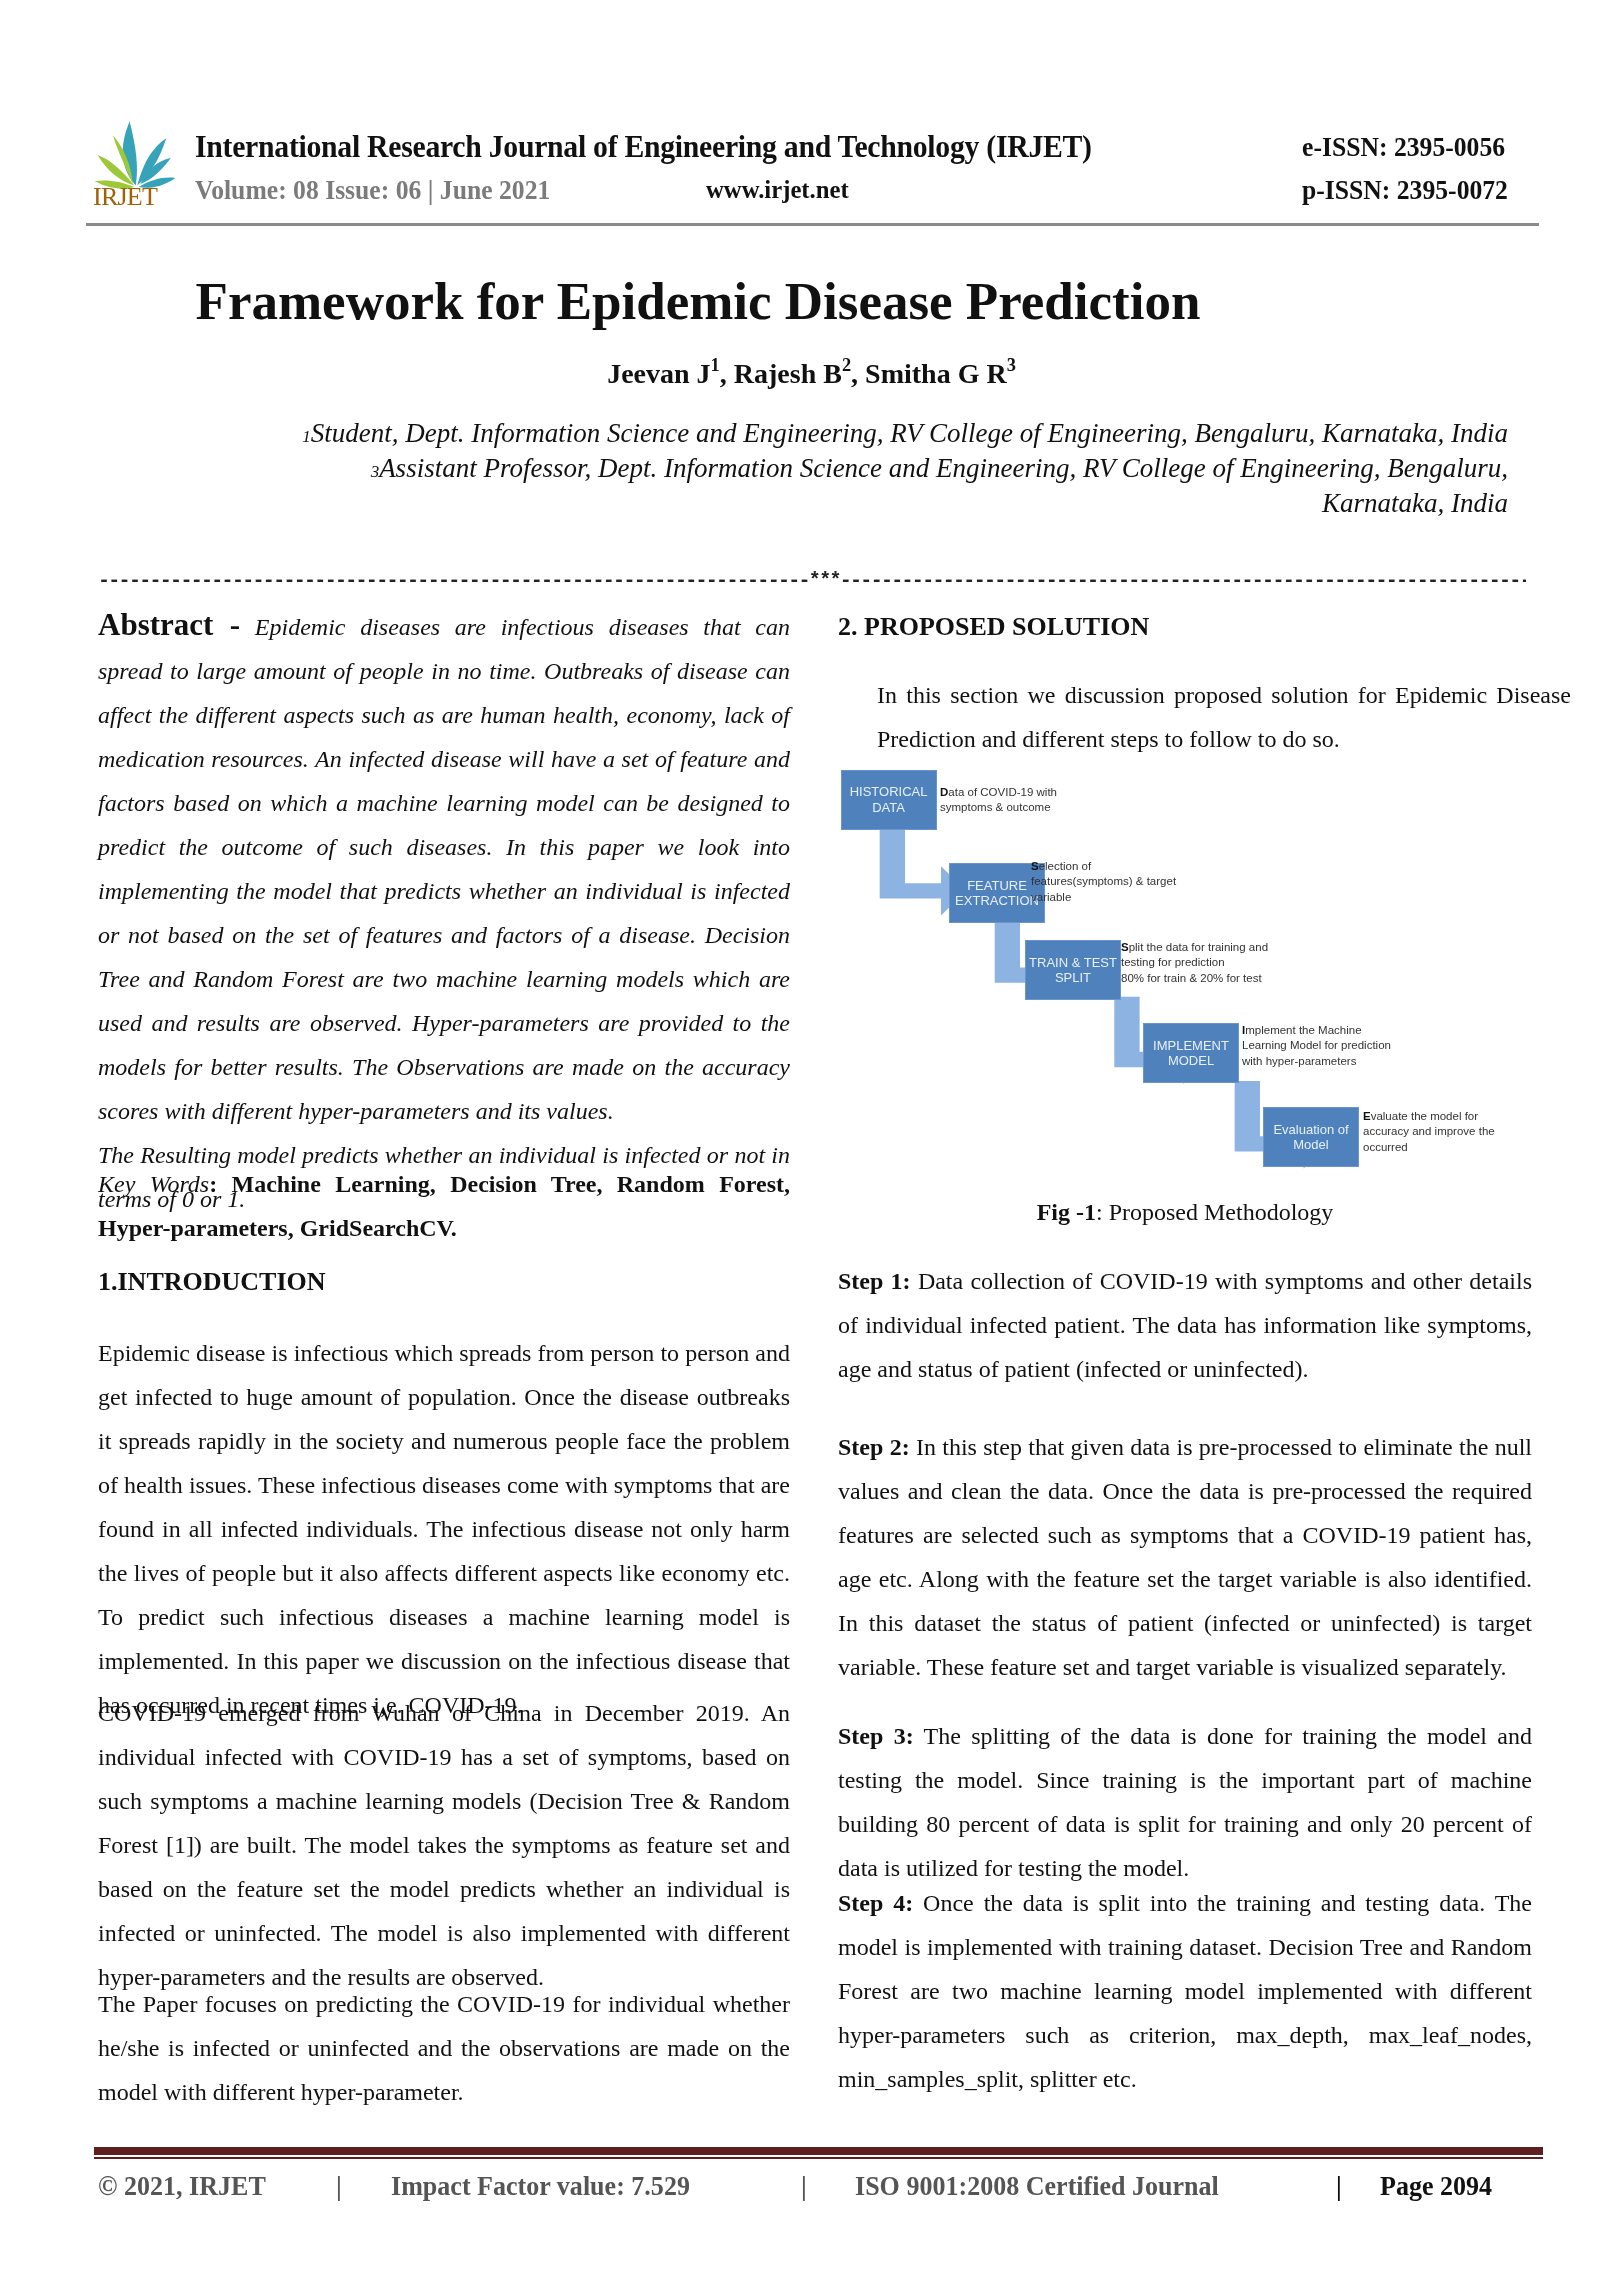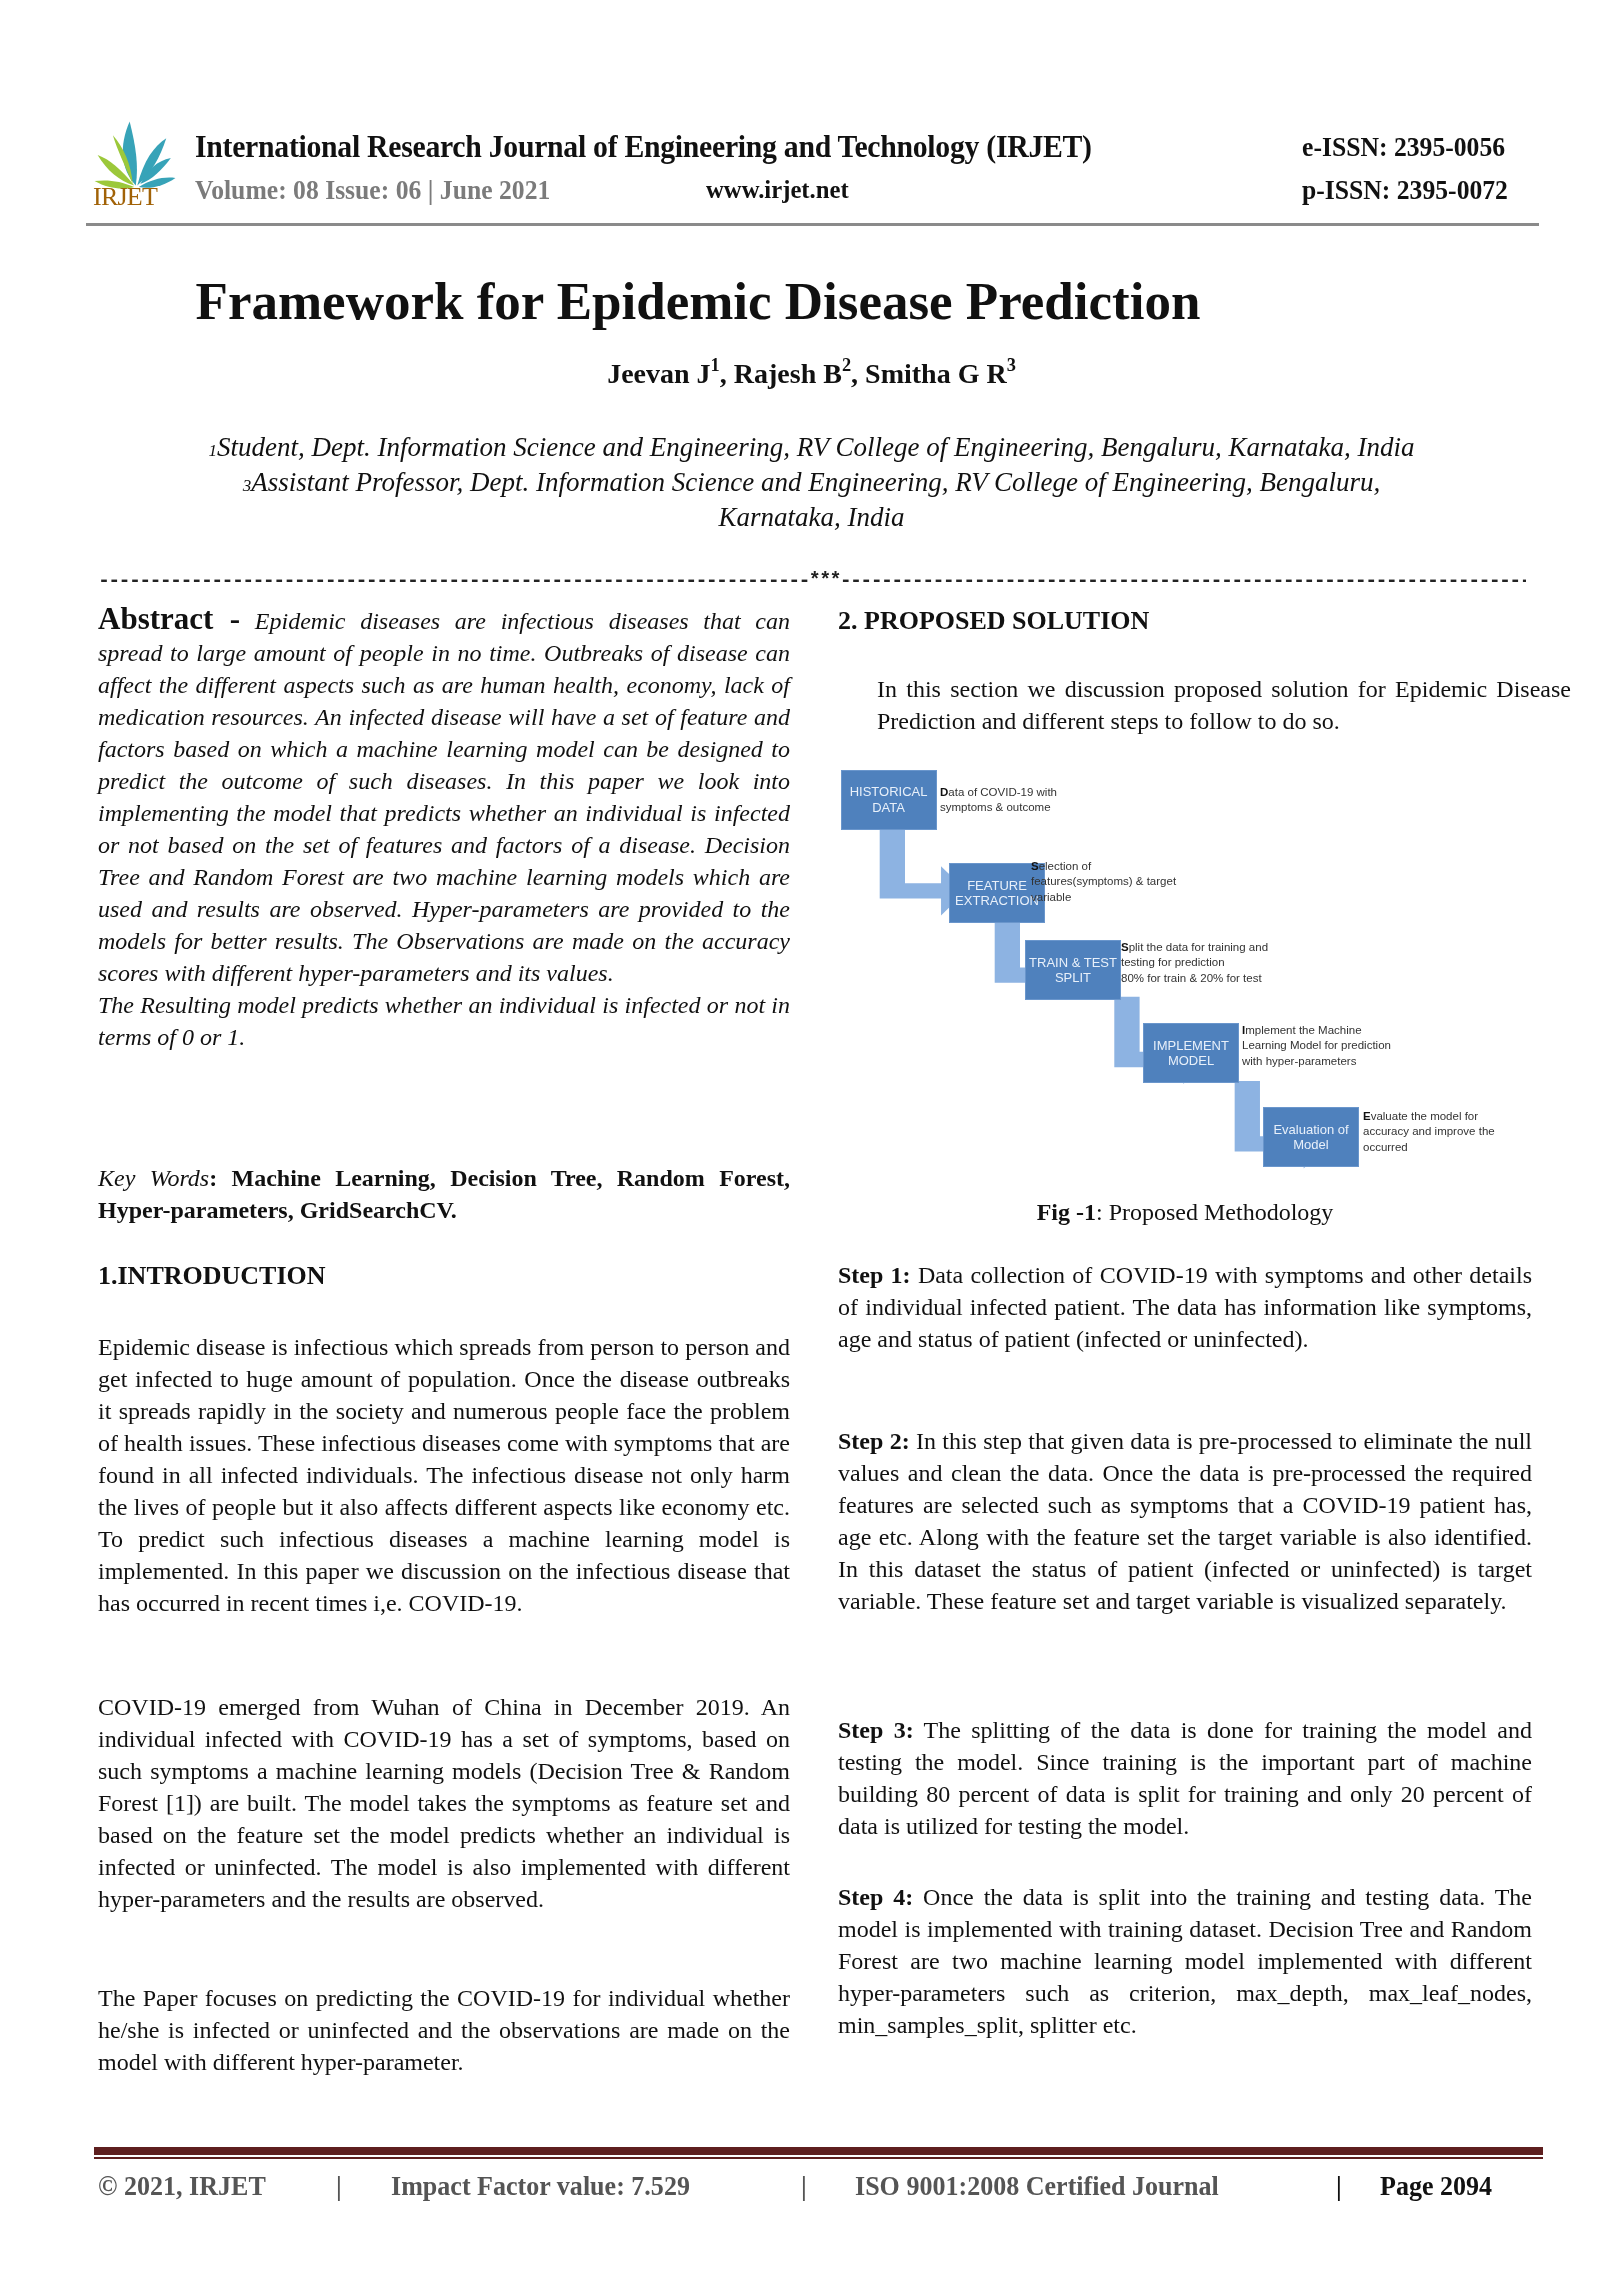--- a/index.html
+++ b/index.html
@@ -11,25 +11,25 @@
   .journal-title { left:195px; top:129px; font-size:31px; font-weight:bold; letter-spacing:-0.3px; transform:scaleX(0.96); transform-origin:left; white-space:nowrap; }
   .volume { left:195px; top:175px; font-size:27px; font-weight:bold; color:#7b7b7b; white-space:nowrap; transform:scaleX(0.95); transform-origin:left; }
   .website { left:706px; top:175px; font-size:26px; font-weight:bold; white-space:nowrap; transform:scaleX(0.95); transform-origin:left; }
   .eissn { left:1302px; top:132px; font-size:27px; font-weight:bold; white-space:nowrap; transform:scaleX(0.95); transform-origin:left; }
   .pissn { left:1302px; top:175px; font-size:27px; font-weight:bold; white-space:nowrap; transform:scaleX(0.95); transform-origin:left; }
   .header-rule { left:86px; top:223px; width:1453px; height:3.1px; background:#8a8a8a; }
   
   .paper-title { left:0; width:1396px; top:271px; text-align:center; font-size:53px; font-weight:bold; }
   .authors { left:0; width:1623px; top:358px; text-align:center; font-size:28px; font-weight:bold; }
   .authors sup { font-size:18.4px; vertical-align:top; position:relative; top:-3.1px; }
-  .affils { left:115px; width:1393px; top:430px; text-align:center; font-size:27px; font-style:italic; line-height:35px; }
+  .affils { left:115px; width:1393px; top:416px; text-align:right; font-size:27px; font-style:italic; line-height:35px; }
   .affils sup { font-size:17px; vertical-align:top; position:relative; top:3.1px; }
   .divider { left:98px; width:1428px; top:569px; font-family:"Liberation Mono", monospace; font-size:20px; font-weight:bold; white-space:nowrap; overflow:hidden; letter-spacing:-1.7px; color:#222; }
   
-  .col { font-size:24px; line-height:32px; text-align:justify; }
+  .col { font-size:24px; line-height:44px; text-align:justify; }
   .left-col { left:98px; width:692px; }
   .right-col { left:838px; width:694px; }
   .abstract { top:603px; font-style:italic; }
   .abstract .abs-label { font-style:normal; font-weight:bold; font-size:31px; }
   .keywords { top:1162px; font-weight:bold; }
   .keywords em { font-weight:normal; font-style:italic; }
   .h-section { font-weight:bold; font-size:26px; }
   .intro-h { top:1260px; }
   .intro-p1 { top:1331px; }
   .intro-p2 { top:1691px; }

